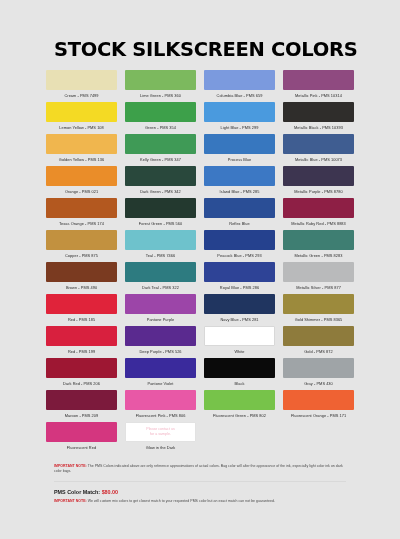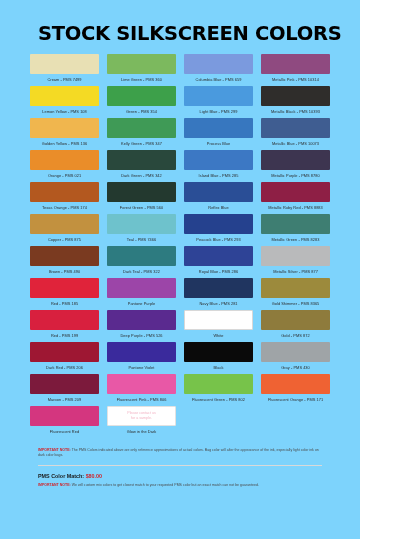--- a/index.html
+++ b/index.html
@@ -5,24 +5,24 @@
   * { box-sizing: border-box; margin: 0; padding: 0; }
   html, body {
     width: 400px;
     height: 539px;
     background: #ffffff;
     font-family: "Liberation Sans", sans-serif;
     overflow: hidden;
   }
   .page {
     position: relative;
-    width: 360px;
+    width: 400px;
     height: 539px;
-    background: #7dd3fc;
-    padding: 0;
+    background: #e5e5e5;
+    padding: 16px;
   }
   .title {
     font-family: "DejaVu Sans", sans-serif;
     font-weight: 900;
     font-size: 19.5px;
     letter-spacing: -0.3px;
     color: #000000;
     padding: 24px 0 0 38px;
     line-height: 1;
     white-space: nowrap;

